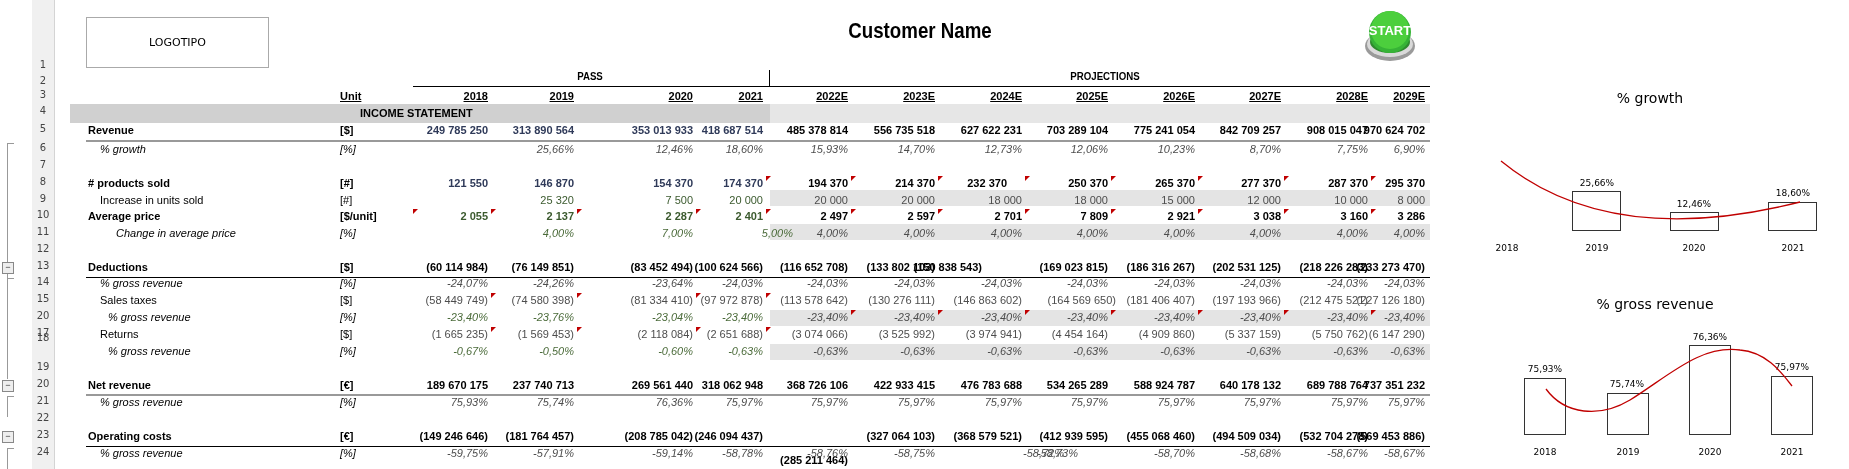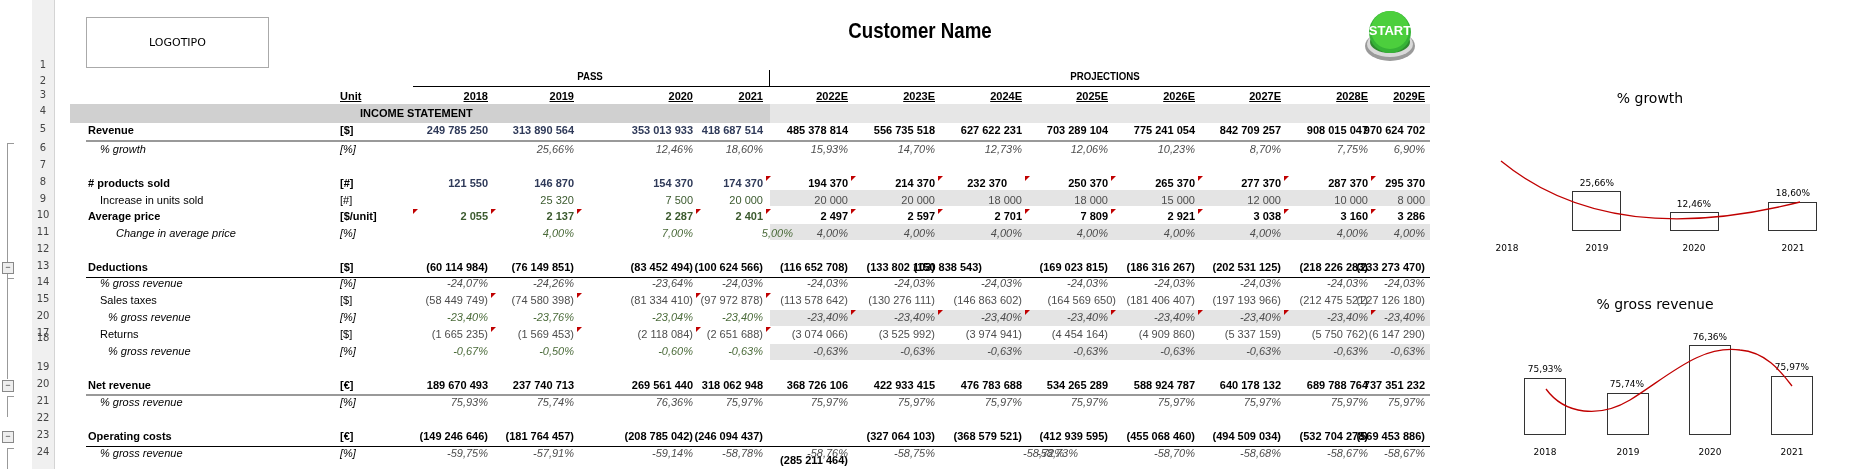--- a/index.html
+++ b/index.html
@@ -347,21 +347,21 @@
       <div class="cell r i grey" style="left: 922px; width: 100px; top: 343px;">-0,63%</div>
       <div class="cell r i grey" style="left: 1008px; width: 100px; top: 343px;">-0,63%</div>
       <div class="cell r i grey" style="left: 1095px; width: 100px; top: 343px;">-0,63%</div>
       <div class="cell r i grey" style="left: 1181px; width: 100px; top: 343px;">-0,63%</div>
       <div class="cell r i grey" style="left: 1268px; width: 100px; top: 343px;">-0,63%</div>
       <div class="cell r i grey" style="left: 1325px; width: 100px; top: 343px;">-0,63%</div>
     </div>
     <div>
       <div class="cell lbl b" style="left: 88px; top: 377px;">Net revenue</div>
       <div class="cell lbl b" style="left: 340px; top: 377px;">[€]</div>
-      <div class="cell r b" style="left: 388px; width: 100px; top: 377px;">189 670 493</div>
+      <div class="cell r b" style="left: 388px; width: 100px; top: 377px;">189 670 175</div>
       <div class="cell r b" style="left: 474px; width: 100px; top: 377px;">237 740 713</div>
       <div class="cell r b" style="left: 593px; width: 100px; top: 377px;">269 561 440</div>
       <div class="cell r b" style="left: 663px; width: 100px; top: 377px;">318 062 948</div>
       <div class="cell r b" style="left: 748px; width: 100px; top: 377px;">368 726 106</div>
       <div class="cell r b" style="left: 835px; width: 100px; top: 377px;">422 933 415</div>
       <div class="cell r b" style="left: 922px; width: 100px; top: 377px;">476 783 688</div>
       <div class="cell r b" style="left: 1008px; width: 100px; top: 377px;">534 265 289</div>
       <div class="cell r b" style="left: 1095px; width: 100px; top: 377px;">588 924 787</div>
       <div class="cell r b" style="left: 1181px; width: 100px; top: 377px;">640 178 132</div>
       <div class="cell r b" style="left: 1268px; width: 100px; top: 377px;">689 788 764</div>

